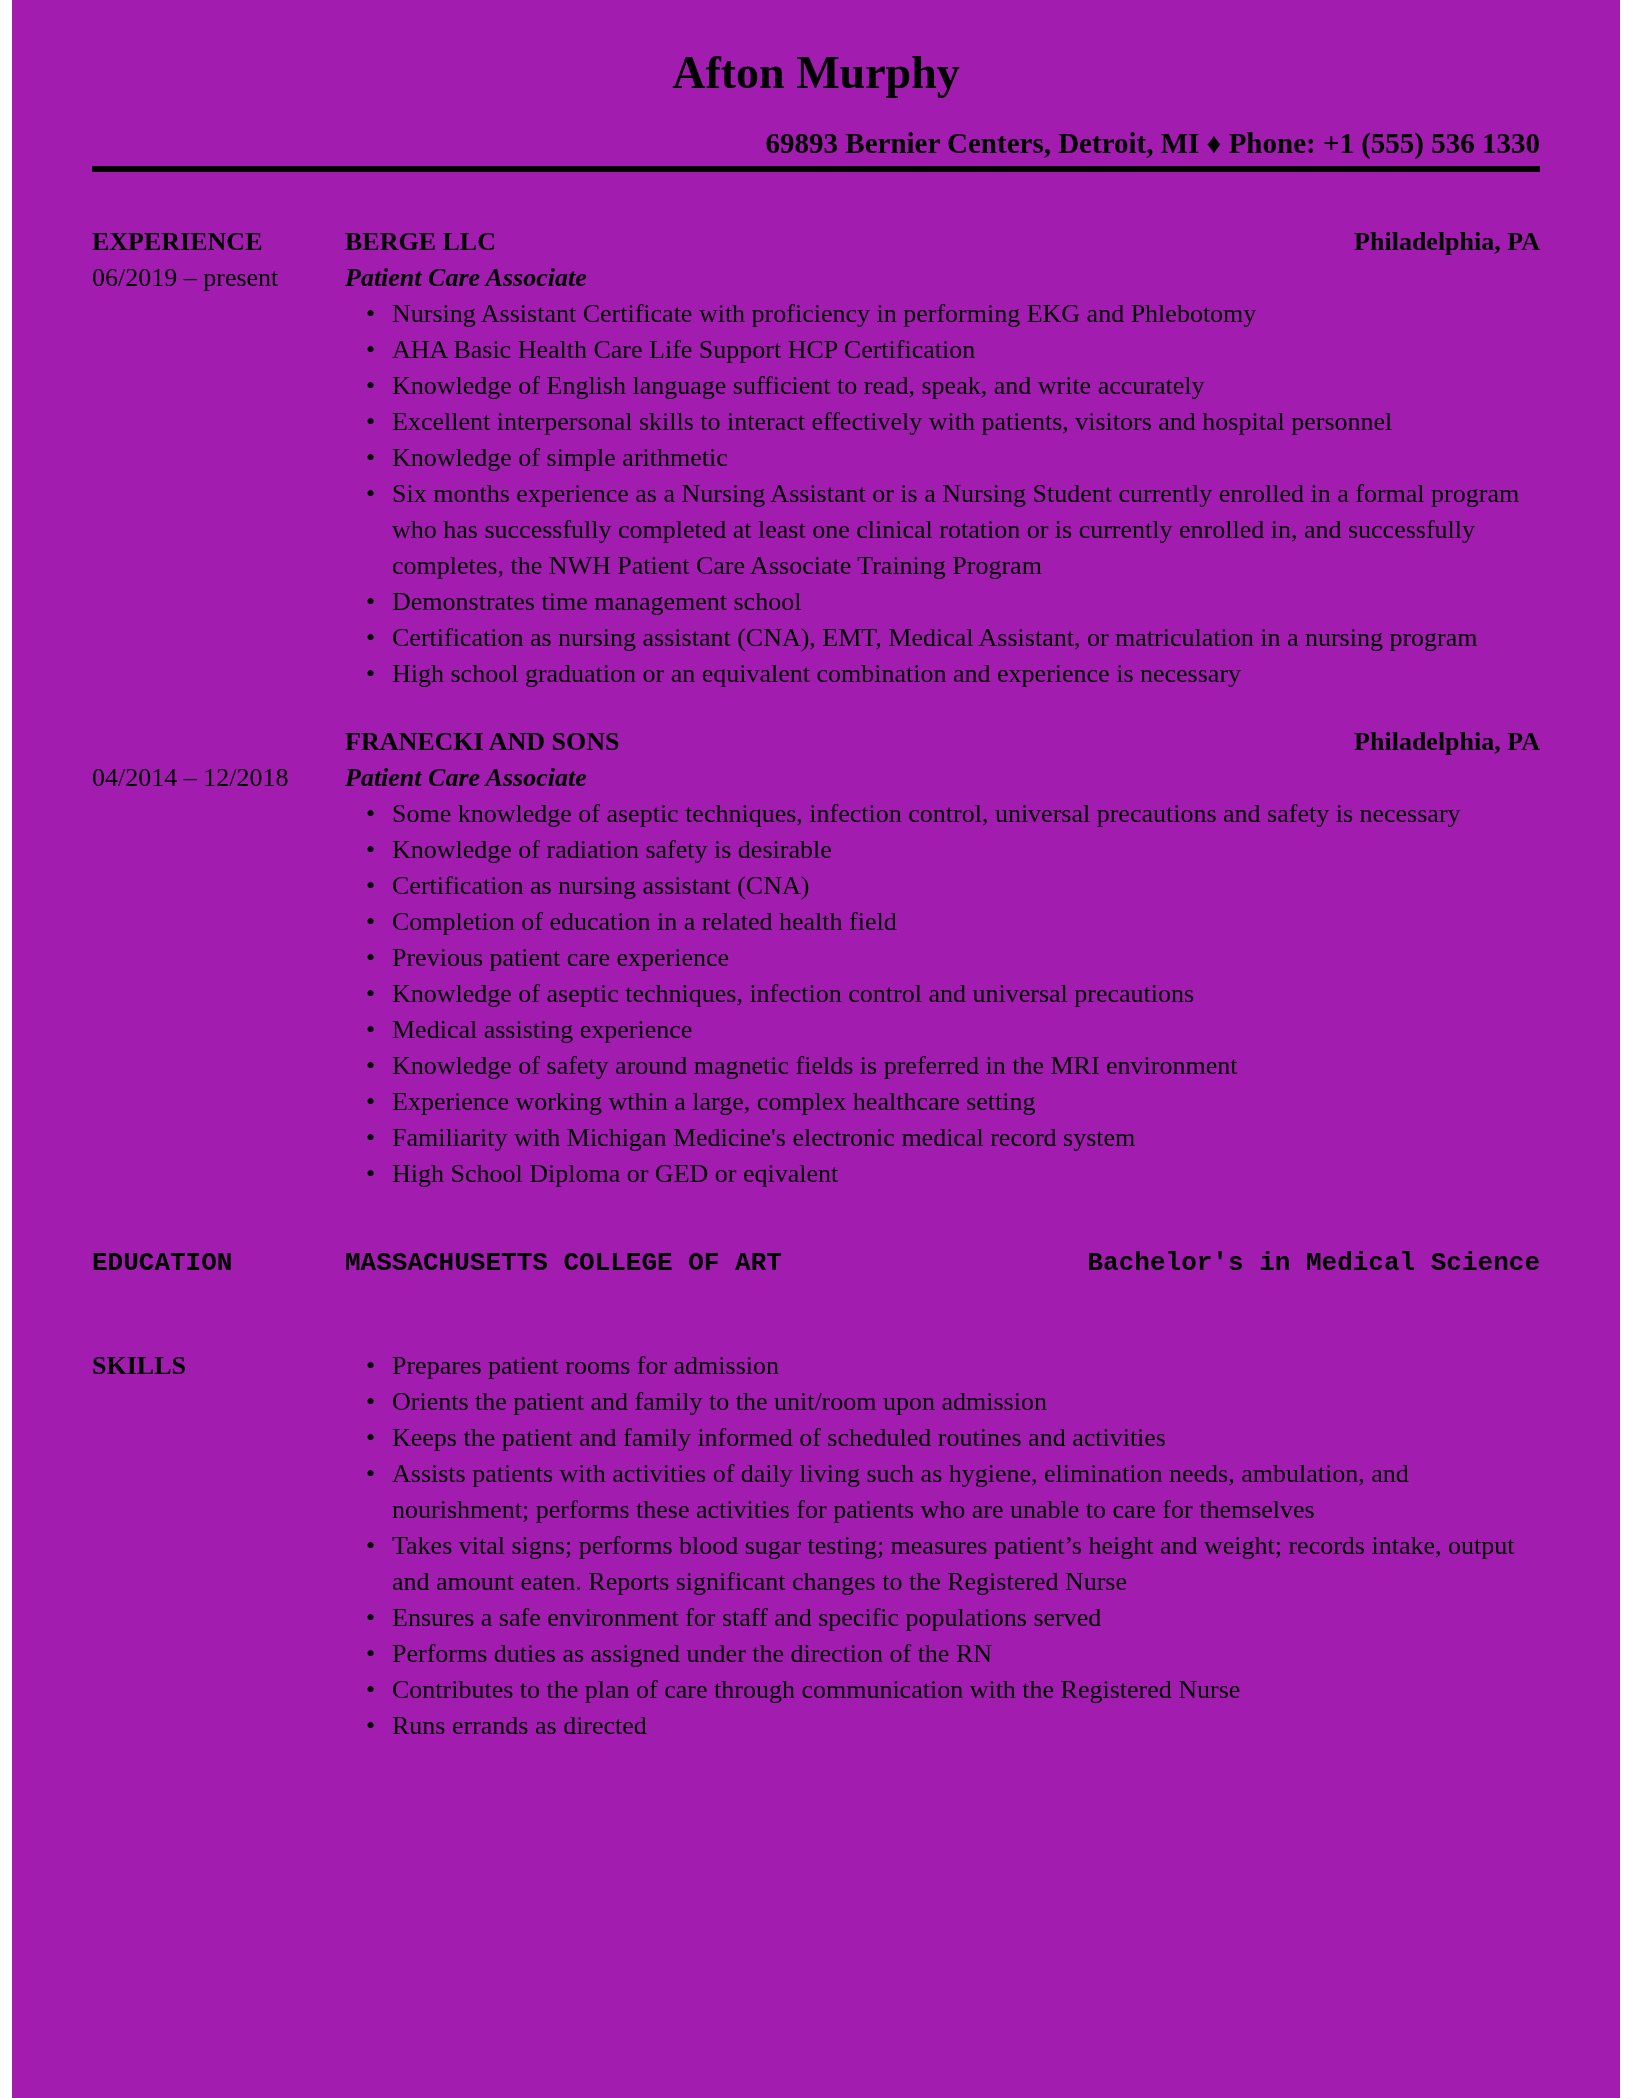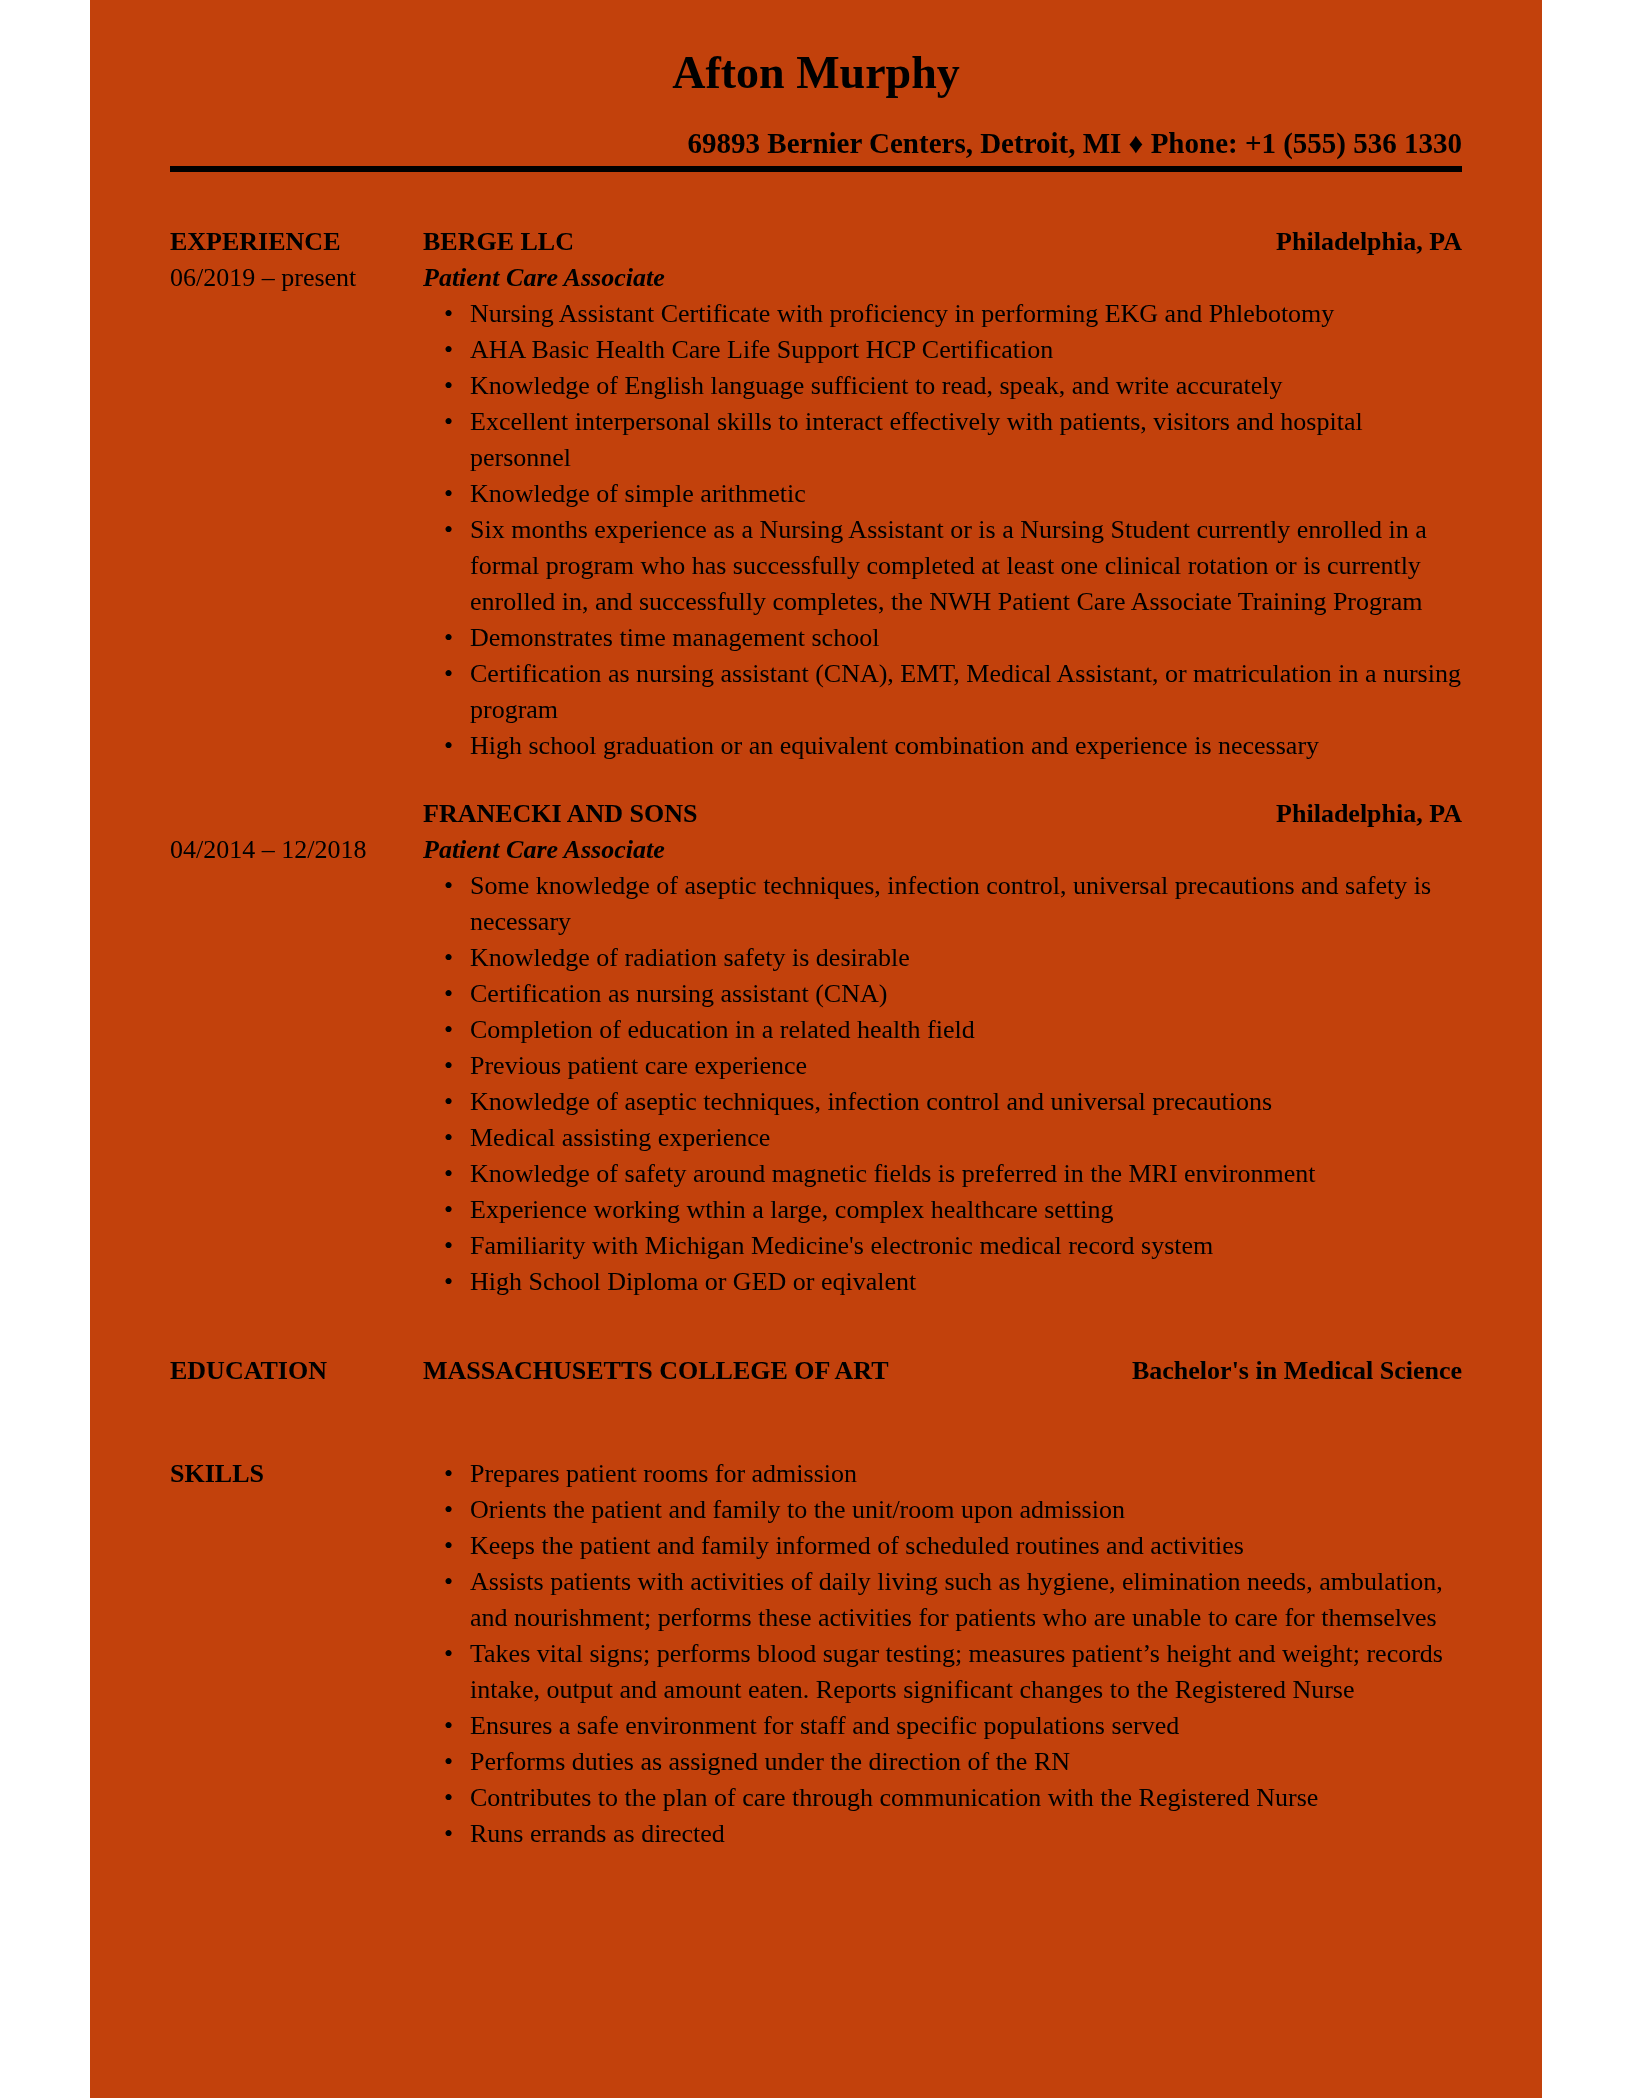--- a/index.html
+++ b/index.html
@@ -1,22 +1,22 @@
 <!DOCTYPE html>
 <html><head>
 <meta charset="utf-8">
 <style>
   * { margin: 0; padding: 0; box-sizing: border-box; }
   html, body { background: #ffffff; }
   .page {
     position: relative;
-    width: 1452px;
+    width: 1608px;
     height: 2098px;
     margin: 0 auto;
-    background: #c2410c;
+    background: #a21caf;
     color: #000000;
     font-family: "Liberation Serif", "DejaVu Serif", serif;
     font-size: 26px;
     line-height: 36px;
     padding: 46px 80px 0 80px;
     overflow: hidden;
   }
   .name {
     text-align: center;
     font-size: 46px;
@@ -34,21 +34,21 @@
     height: 6px;
     background: #000000;
     margin-top: 4px;
   }
   .section {
     display: grid;
     grid-template-columns: 253px 1fr;
     align-items: start;
   }
   .section.experience { margin-top: 52px; }
-  .section.education  { margin-top: 53px; }
+  .section.education  { margin-top: 53px; font-family: Liberation Mono, monospace; }
   .section.skills     { margin-top: 67px; }
   .label { font-weight: bold; }
   .leftcol .spacer { height: 36px; }
   .job2 { margin-top: 32px; }
   .job-header {
     display: flex;
     justify-content: space-between;
   }
   .company  { font-weight: bold; }
   .location { font-weight: bold; }

